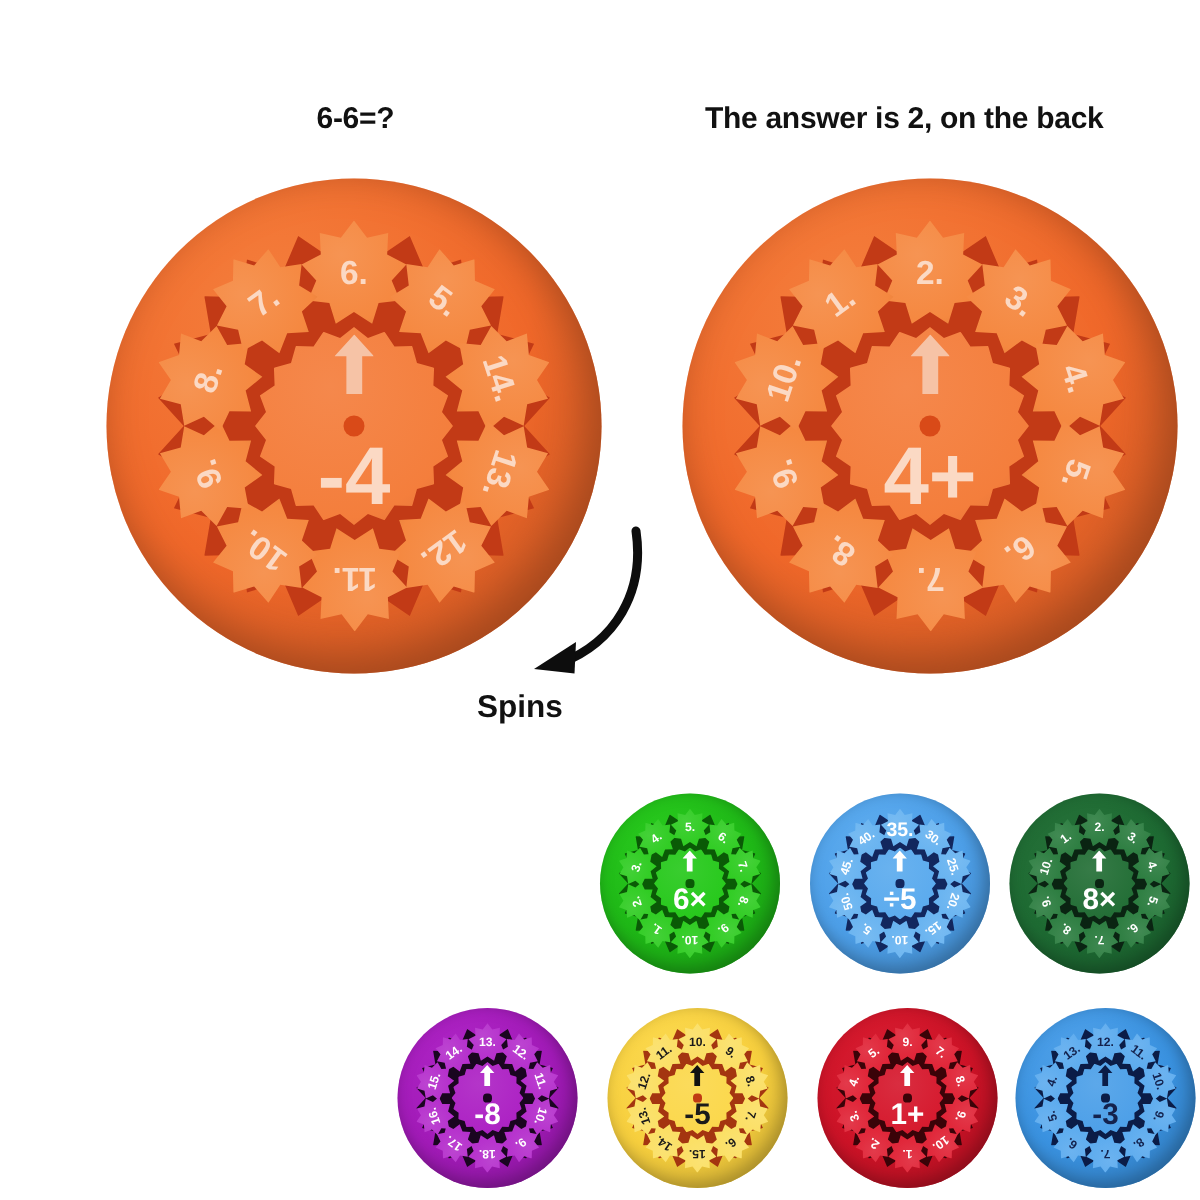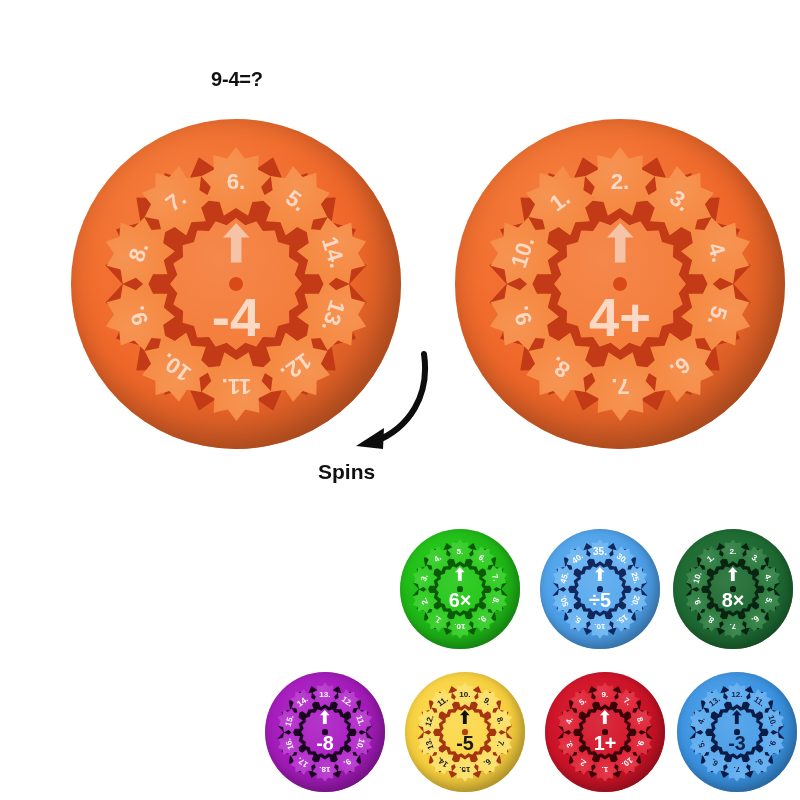--- a/index.html
+++ b/index.html
@@ -74,21 +74,22 @@
     position: absolute; font-weight: bold; line-height: 1; white-space: nowrap;
   }
   .hub-dot { position: absolute; border-radius: 50%; }
   .hub-arrow { position: absolute; }
 </style>
 </head>
 <body>
 
 <div id="stage">
 
-  <div class="heading" id="heading-left">9-4=?</div>
+  <div class="heading" id="heading-left">6-6=?</div>
+  <div class="heading" id="heading-right">The answer is 2, on the back</div>
 
 
   <svg id="spins-arrow" viewBox="0 0 90 110">
     <path d="M 84 4 C 90 45, 70 78, 34 92" stroke="#0d0d0d" stroke-width="6" fill="none" stroke-linecap="round"></path>
     <path d="M 16 96 L 44 78 L 43 99 Z" fill="#0d0d0d"></path>
   </svg>
   <div id="spins-label">Spins</div>
 
   <div id="disc-layer">
       <div class="disc" style="left: 71px; top: 119px; width: 330px; height: 330px; background: radial-gradient(circle at 34% 26%, rgb(244, 126, 60) 0%, rgb(240, 104, 42) 52%, rgb(197, 85, 34) 92%, rgb(168, 73, 29) 100%); box-shadow: rgb(163, 71, 29) -8.25px -9.9px 29.7px inset;">
@@ -204,21 +205,21 @@
         <div class="hub" style="left: 36px; top: 36px; width: 48px; height: 48px; background: radial-gradient(circle at 38% 30%, rgb(57, 205, 47), rgb(40, 201, 29) 72%, rgb(36, 181, 26)); clip-path: polygon(50% 0%, 57.04% 5.55%, 65.45% 2.45%, 70.43% 9.9%, 79.39% 9.55%, 81.82% 18.18%, 90.45% 20.61%, 90.1% 29.57%, 97.55% 34.55%, 94.45% 42.96%, 100% 50%, 94.45% 57.04%, 97.55% 65.45%, 90.1% 70.43%, 90.45% 79.39%, 81.82% 81.82%, 79.39% 90.45%, 70.43% 90.1%, 65.45% 97.55%, 57.04% 94.45%, 50% 100%, 42.96% 94.45%, 34.55% 97.55%, 29.57% 90.1%, 20.61% 90.45%, 18.18% 81.82%, 9.55% 79.39%, 9.9% 70.43%, 2.45% 65.45%, 5.55% 57.04%, 0% 50%, 5.55% 42.96%, 2.45% 34.55%, 9.9% 29.57%, 9.55% 20.61%, 18.18% 18.18%, 20.61% 9.55%, 29.57% 9.9%, 34.55% 2.45%, 42.96% 5.55%);"></div>
         <div class="hub-arrow" style="left: 55.2px; top: 37.92px; width: 9.6px; height: 14.4px;"><svg viewBox="0 0 20 30" width="9.600000000000001" height="14.399999999999999">
             <path d="M10 0 L20 11 L14 11 L14 30 L6 30 L6 11 L0 11 Z" fill="#ffffff"></path>
           </svg></div>
         <div class="hub-dot" style="left: 57.42px; top: 57.42px; width: 5.16px; height: 5.16px; background: rgb(10, 90, 6);"></div>
         <div class="hub-op" style="color: rgb(255, 255, 255); font-size: 19.8px; left: 0px; width: 120px; text-align: center; top: 62.4px;">6×</div>
       </div>
       <div class="disc" style="left: 540px; top: 529px; width: 120px; height: 120px; background: radial-gradient(circle at 34% 26%, rgb(92, 171, 238) 0%, rgb(77, 159, 232) 52%, rgb(63, 130, 190) 92%, rgb(54, 111, 162) 100%); box-shadow: rgb(52, 108, 158) -3px -3.6px 10.8px inset;">
         <div class="disc-inner-ring" style="left: 12px; top: 12px; width: 96px; height: 96px; background: rgb(18, 39, 94); clip-path: polygon(50% 0%, 56.12% 7.44%, 64.09% 2.03%, 67.86% 10.89%, 77.03% 7.94%, 78.16% 17.5%, 87.79% 17.26%, 86.17% 26.75%, 95.48% 29.23%, 91.26% 37.89%, 99.49% 42.88%, 93% 50%, 99.49% 57.12%, 91.26% 62.11%, 95.48% 70.77%, 86.17% 73.25%, 87.79% 82.74%, 78.16% 82.5%, 77.03% 92.06%, 67.86% 89.11%, 64.09% 97.97%, 56.12% 92.56%, 50% 100%, 43.88% 92.56%, 35.91% 97.97%, 32.14% 89.11%, 22.97% 92.06%, 21.84% 82.5%, 12.21% 82.74%, 13.83% 73.25%, 4.52% 70.77%, 8.74% 62.11%, 0.51% 57.12%, 7% 50%, 0.51% 42.88%, 8.74% 37.89%, 4.52% 29.23%, 13.83% 26.75%, 12.21% 17.26%, 21.84% 17.5%, 22.97% 7.94%, 32.14% 10.89%, 35.91% 2.03%, 43.88% 7.44%);"></div>
         <div class="gear" style="left: 47.1px; top: 10.2px; width: 25.8px; height: 25.8px; background: radial-gradient(circle at 38% 32%, rgb(119, 187, 242), rgb(104, 179, 240) 70%, rgb(92, 158, 211)); clip-path: polygon(50% 0%, 62.31% 16.17%, 82.14% 11.7%, 81.18% 32%, 99.24% 41.32%, 85.45% 56.25%, 93.3% 75%, 73.14% 77.58%, 67.1% 96.98%, 50% 86%, 32.9% 96.98%, 26.86% 77.58%, 6.7% 75%, 14.55% 56.25%, 0.76% 41.32%, 18.82% 32%, 17.86% 11.7%, 37.69% 16.17%); transform: rotate(0deg);">
-          <span class="gear-num" style="color: rgb(255, 255, 255); font-size: 10px;">35.</span>
+          <span class="gear-num" style="color: rgb(255, 255, 255); font-size: 13px;">35.</span>
         </div>
         <div class="gear" style="left: 68.7893px; top: 17.2473px; width: 25.8px; height: 25.8px; background: radial-gradient(circle at 38% 32%, rgb(119, 187, 242), rgb(104, 179, 240) 70%, rgb(92, 158, 211)); clip-path: polygon(50% 0%, 62.31% 16.17%, 82.14% 11.7%, 81.18% 32%, 99.24% 41.32%, 85.45% 56.25%, 93.3% 75%, 73.14% 77.58%, 67.1% 96.98%, 50% 86%, 32.9% 96.98%, 26.86% 77.58%, 6.7% 75%, 14.55% 56.25%, 0.76% 41.32%, 18.82% 32%, 17.86% 11.7%, 37.69% 16.17%); transform: rotate(36deg);">
           <span class="gear-num" style="color: rgb(255, 255, 255); font-size: 8.1px;">30.</span>
         </div>
         <div class="gear" style="left: 82.194px; top: 35.6973px; width: 25.8px; height: 25.8px; background: radial-gradient(circle at 38% 32%, rgb(119, 187, 242), rgb(104, 179, 240) 70%, rgb(92, 158, 211)); clip-path: polygon(50% 0%, 62.31% 16.17%, 82.14% 11.7%, 81.18% 32%, 99.24% 41.32%, 85.45% 56.25%, 93.3% 75%, 73.14% 77.58%, 67.1% 96.98%, 50% 86%, 32.9% 96.98%, 26.86% 77.58%, 6.7% 75%, 14.55% 56.25%, 0.76% 41.32%, 18.82% 32%, 17.86% 11.7%, 37.69% 16.17%); transform: rotate(72deg);">
           <span class="gear-num" style="color: rgb(255, 255, 255); font-size: 8.1px;">25.</span>
         </div>
         <div class="gear" style="left: 82.194px; top: 58.5027px; width: 25.8px; height: 25.8px; background: radial-gradient(circle at 38% 32%, rgb(119, 187, 242), rgb(104, 179, 240) 70%, rgb(92, 158, 211)); clip-path: polygon(50% 0%, 62.31% 16.17%, 82.14% 11.7%, 81.18% 32%, 99.24% 41.32%, 85.45% 56.25%, 93.3% 75%, 73.14% 77.58%, 67.1% 96.98%, 50% 86%, 32.9% 96.98%, 26.86% 77.58%, 6.7% 75%, 14.55% 56.25%, 0.76% 41.32%, 18.82% 32%, 17.86% 11.7%, 37.69% 16.17%); transform: rotate(108deg);">
           <span class="gear-num" style="color: rgb(255, 255, 255); font-size: 8.1px;">20.</span>
         </div>

